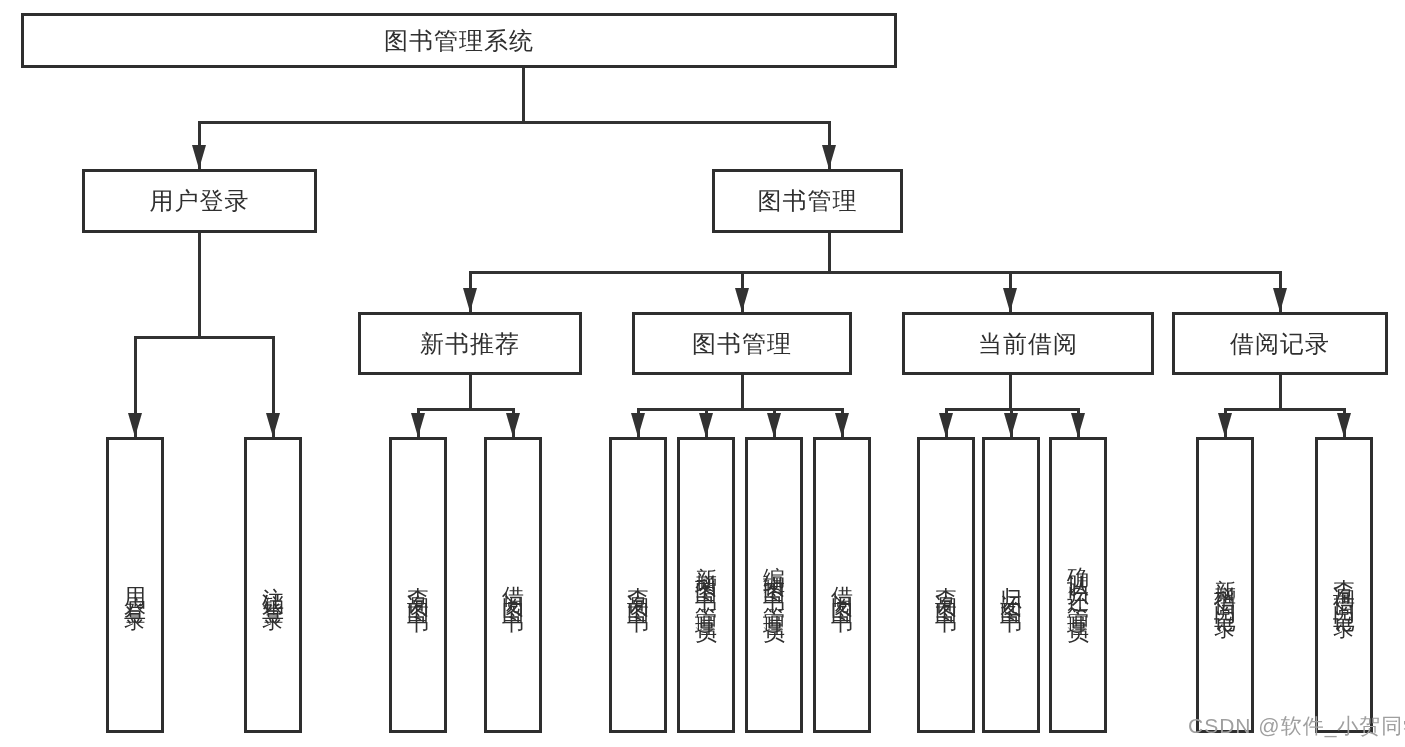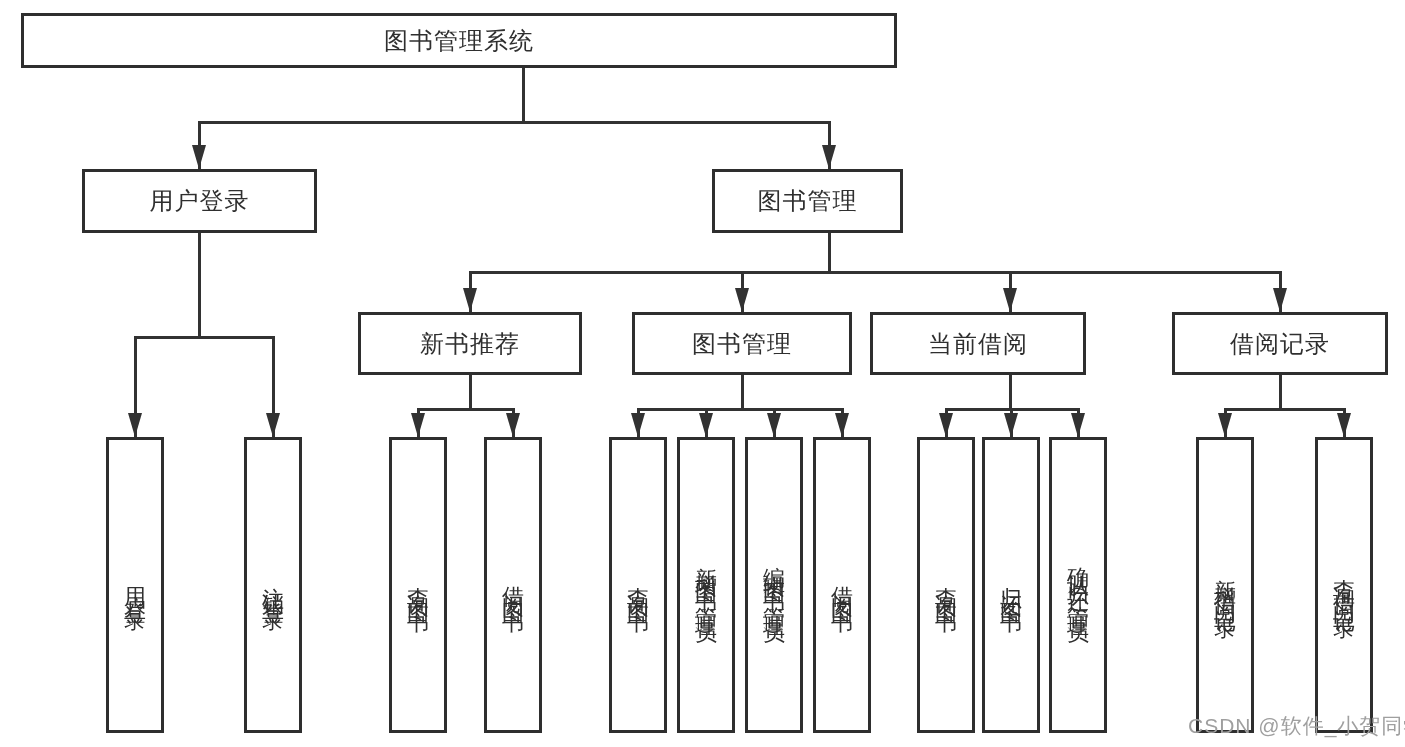--- a/index.html
+++ b/index.html
@@ -104,21 +104,21 @@
   <div class="nbox" style="left:712px;top:169px;width:191px;height:64px">
     <span class="hlabel">图书管理</span>
   </div>
 
   <div class="nbox" style="left:358px;top:312px;width:224px;height:63px">
     <span class="hlabel">新书推荐</span>
   </div>
   <div class="nbox" style="left:632px;top:312px;width:220px;height:63px">
     <span class="hlabel">图书管理</span>
   </div>
-  <div class="nbox" style="left:870px;top:312px;width:216px;height:63px">
+  <div class="nbox" style="left:902px;top:312px;width:252px;height:63px">
     <span class="hlabel">当前借阅</span>
   </div>
   <div class="nbox" style="left:1172px;top:312px;width:216px;height:63px">
     <span class="hlabel">借阅记录</span>
   </div>
 
   <div class="vbox" style="left:106px;top:437px">
     <span class="vlabel">用户登录</span>
   </div>
   <div class="vbox" style="left:244px;top:437px">

